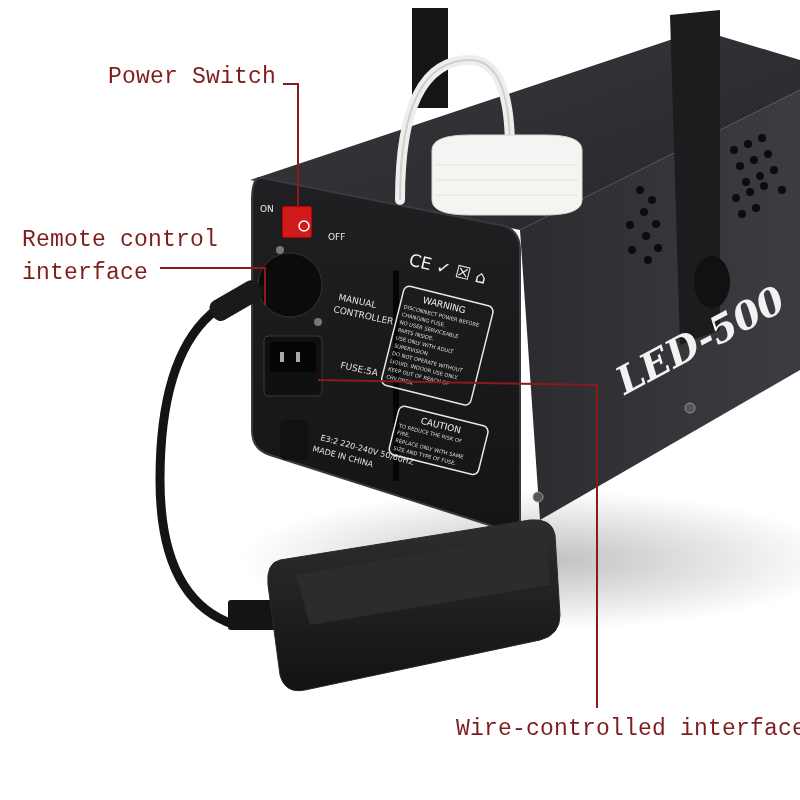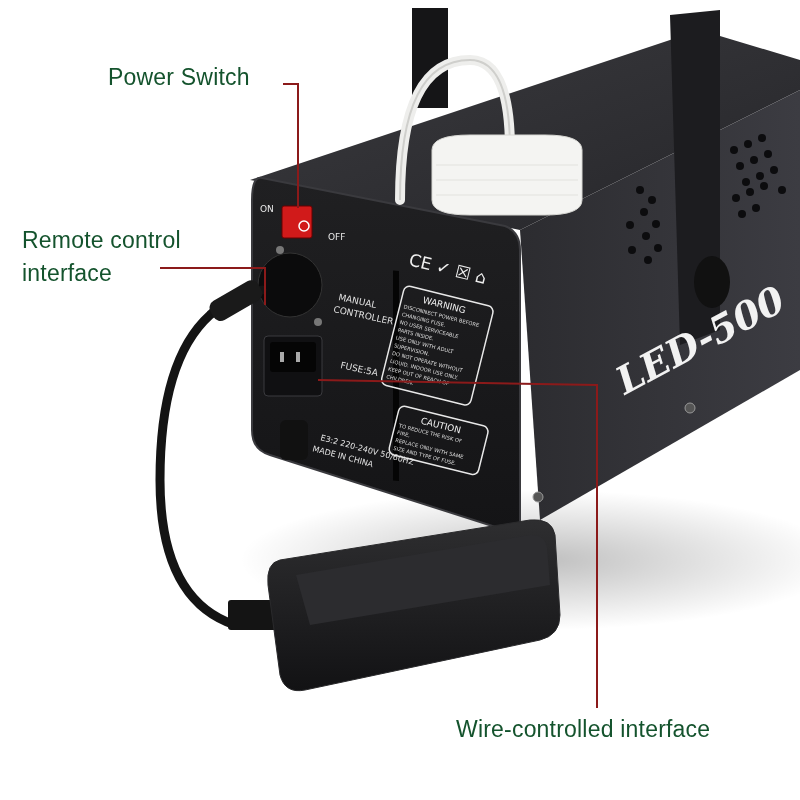--- a/index.html
+++ b/index.html
@@ -1,18 +1,18 @@
 <!DOCTYPE html>
 <html><head>
 <meta charset="utf-8">
 <style>
   html, body { margin:0; padding:0; background:#ffffff; }
   body { width:800px; height:800px; position:relative; overflow:hidden; font-family:"DejaVu Sans", sans-serif; }
   #stage { position:absolute; left:0; top:0; width:800px; height:800px; }
-  .callout-label { position:absolute; color:#14532d; font-family:Liberation Sans, sans-serif; font-weight:400; letter-spacing:0.2px; white-space:nowrap; }
+  .callout-label { position:absolute; color:#7f1d1d; font-family:Liberation Mono, monospace; font-weight:400; letter-spacing:0.2px; white-space:nowrap; }
   #lbl-power { left:108px; top:64px; font-size:23px; }
   #lbl-remote { left:22px; top:224px; font-size:23px; line-height:33px; }
   #lbl-wire { left:456px; top:716px; font-size:23px; }
   .model-text { font-family:"DejaVu Serif", serif; font-style:italic; font-weight:bold; }
 </style>
 </head>
 <body>
 
 <div id="stage">
   <svg width="800" height="800" viewBox="0 0 800 800" xmlns="http://www.w3.org/2000/svg">

